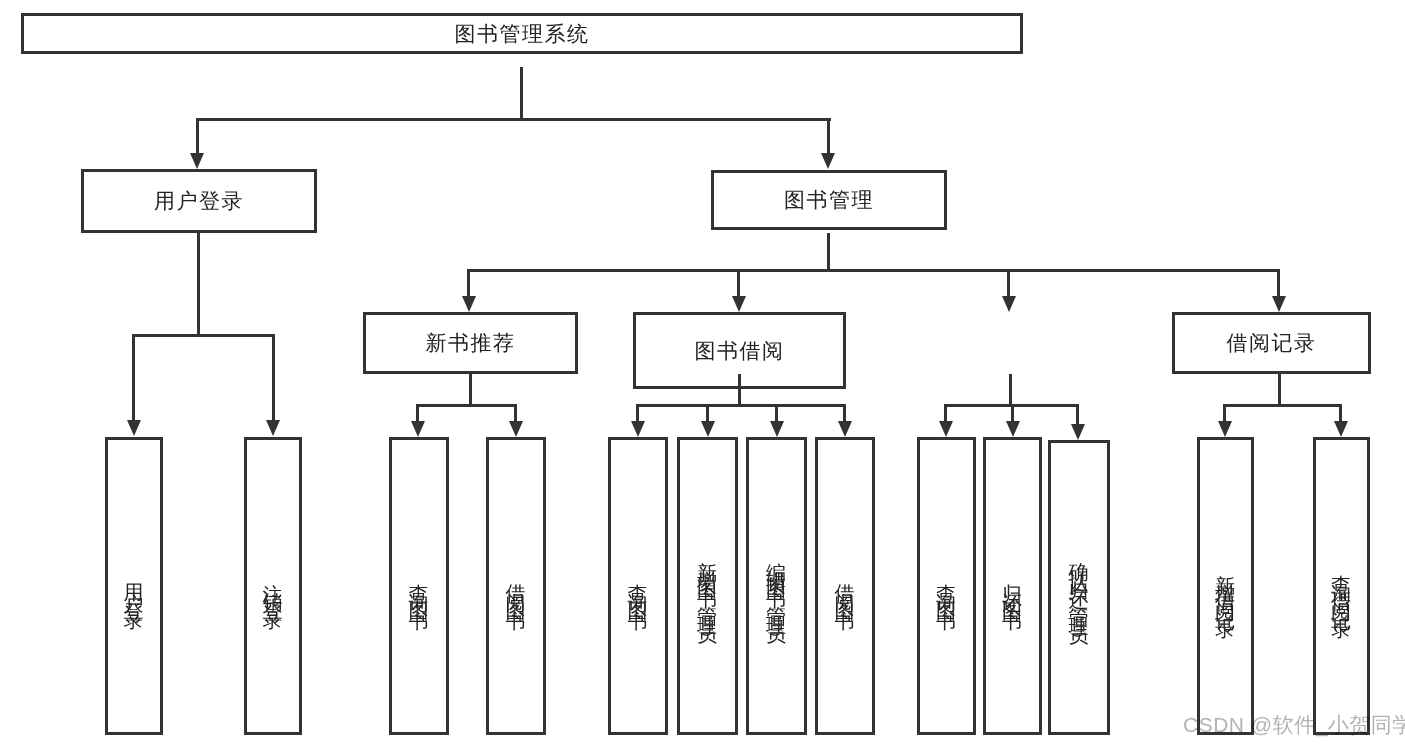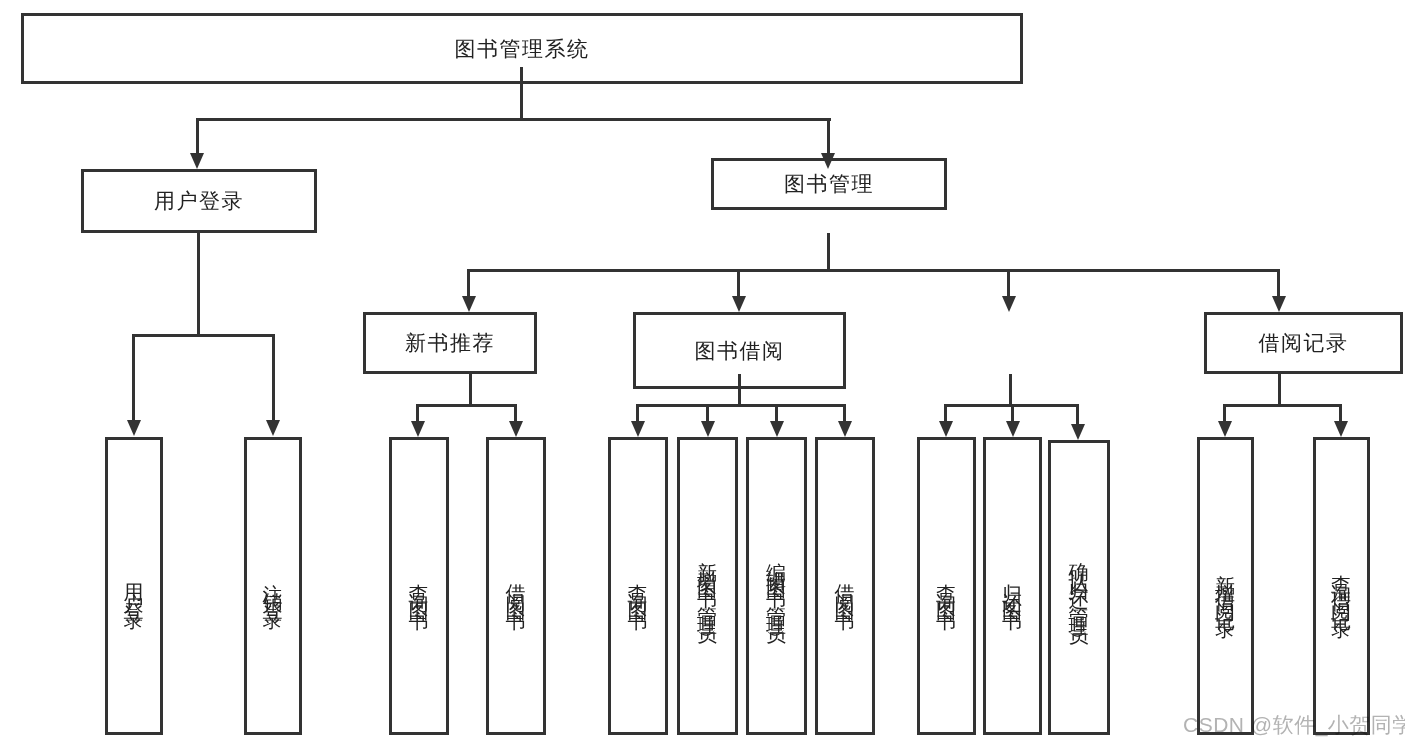--- a/index.html
+++ b/index.html
@@ -52,42 +52,42 @@
     mix-blend-mode: multiply;
     z-index: 5;
     white-space: nowrap;
   }
 </style>
 </head>
 <body>
 
 <div class="canvas">
 
-  <div class="box hbox" style="left:21px;top:13px;width:1002px;height:71px">
+  <div class="box hbox" style="left:21px;top:13px;width:1002px;height:41px">
     <span>图书管理系统</span>
   </div>
 
   <div class="box hbox" style="left:81px;top:169px;width:236px;height:64px">
     <span>用户登录</span>
   </div>
 
-  <div class="box hbox" style="left:711px;top:158px;width:236px;height:52px">
+  <div class="box hbox" style="left:711px;top:170px;width:236px;height:60px">
     <span>图书管理</span>
   </div>
 
-  <div class="box hbox" style="left:363px;top:312px;width:174px;height:62px">
+  <div class="box hbox" style="left:363px;top:312px;width:215px;height:62px">
     <span>新书推荐</span>
   </div>
 
   <div class="box hbox" style="left:633px;top:312px;width:213px;height:77px">
     <span>图书借阅</span>
   </div>
 
 
-  <div class="box hbox" style="left:1204px;top:312px;width:199px;height:62px">
+  <div class="box hbox" style="left:1172px;top:312px;width:199px;height:62px">
     <span>借阅记录</span>
   </div>
 
   <div class="box vbox" style="left:105px;top:437px;width:58px;height:298px">
     <span>用户登录</span>
   </div>
   <div class="box vbox" style="left:244px;top:437px;width:58px;height:298px">
     <span>注销登录</span>
   </div>
 

